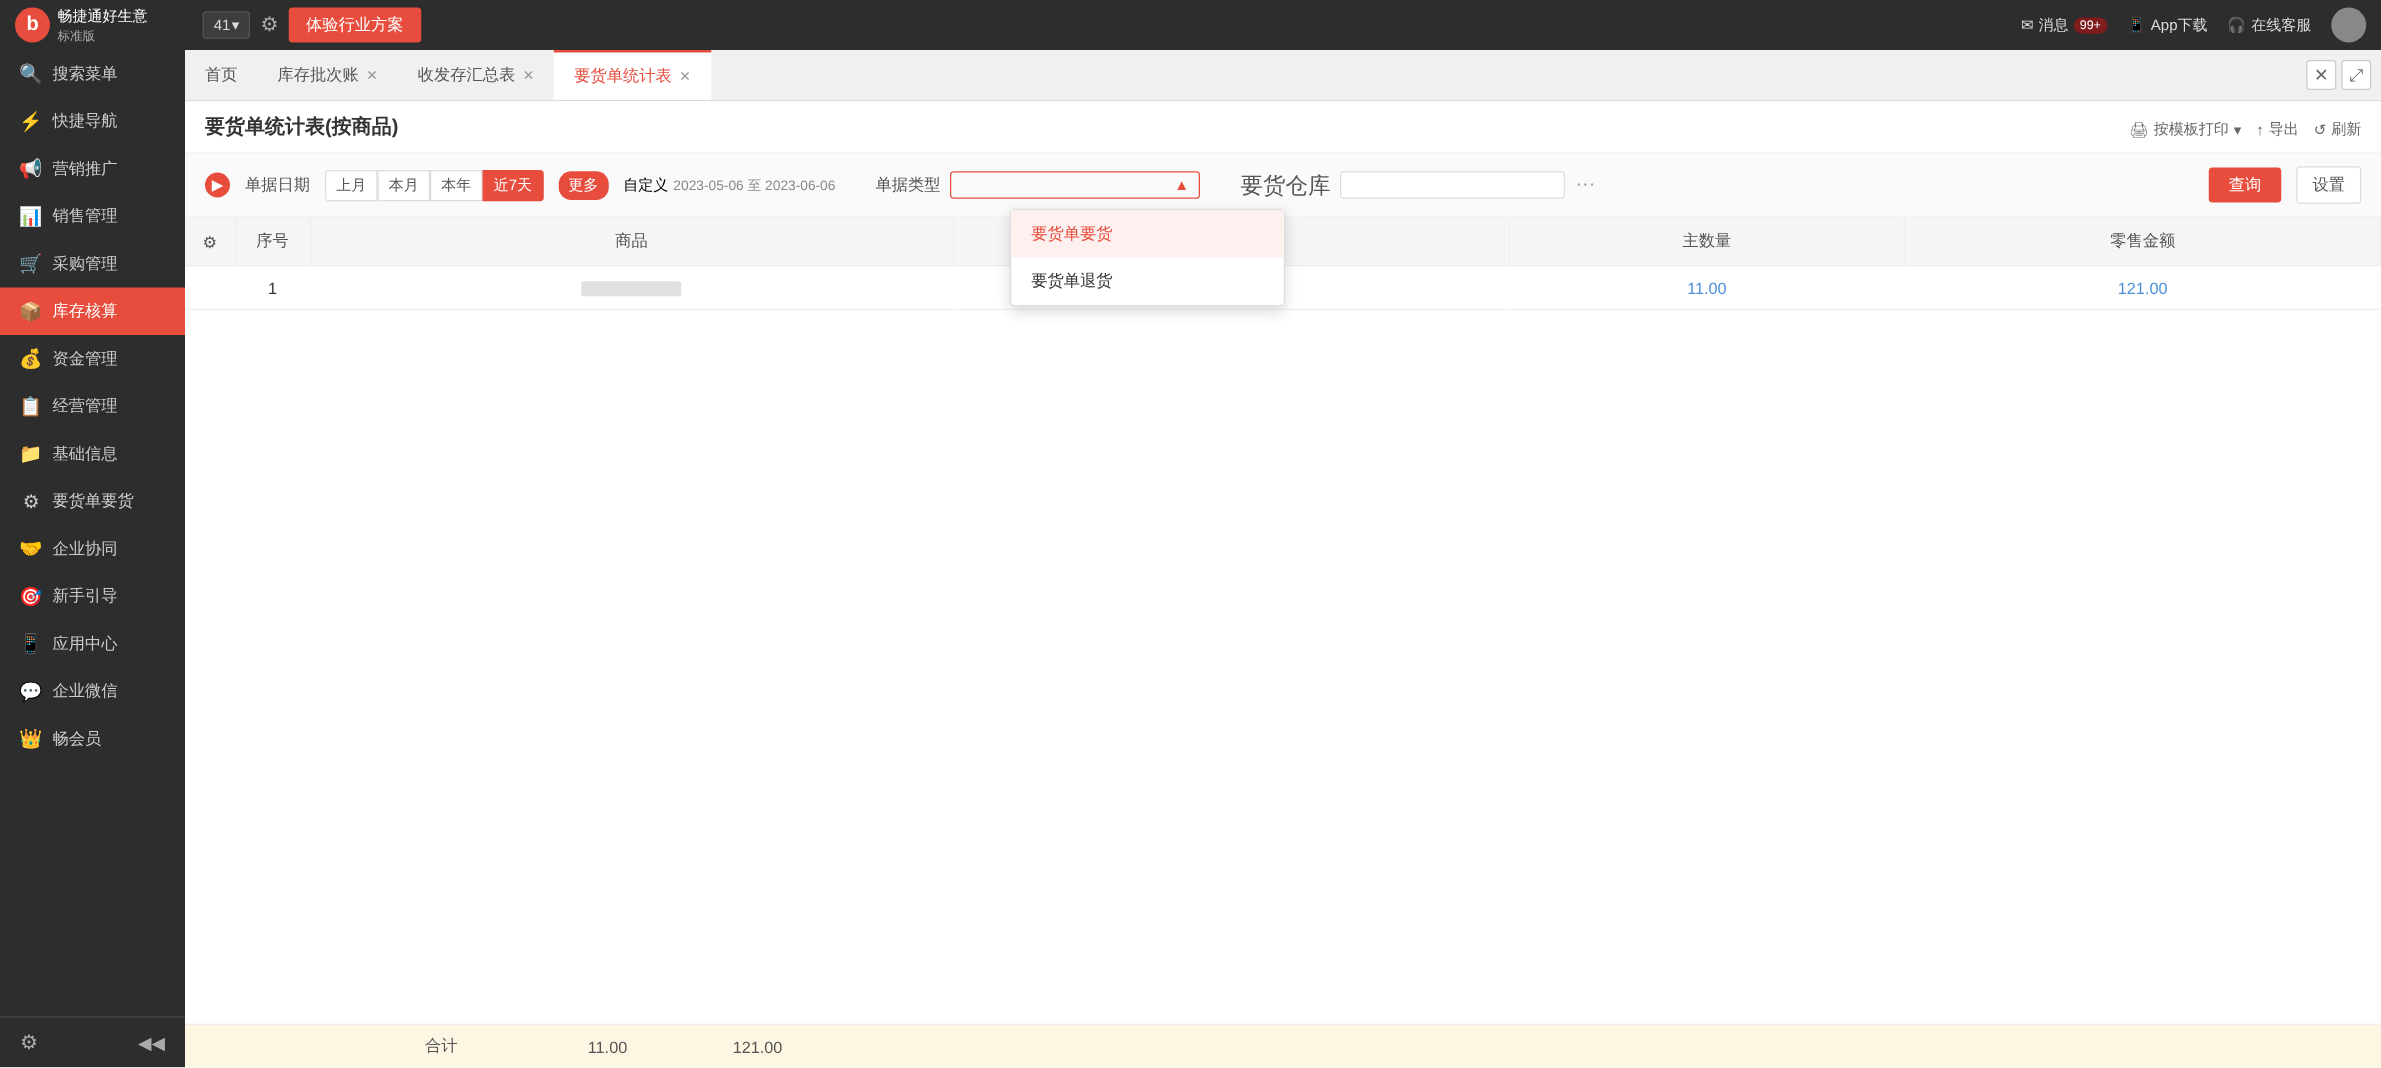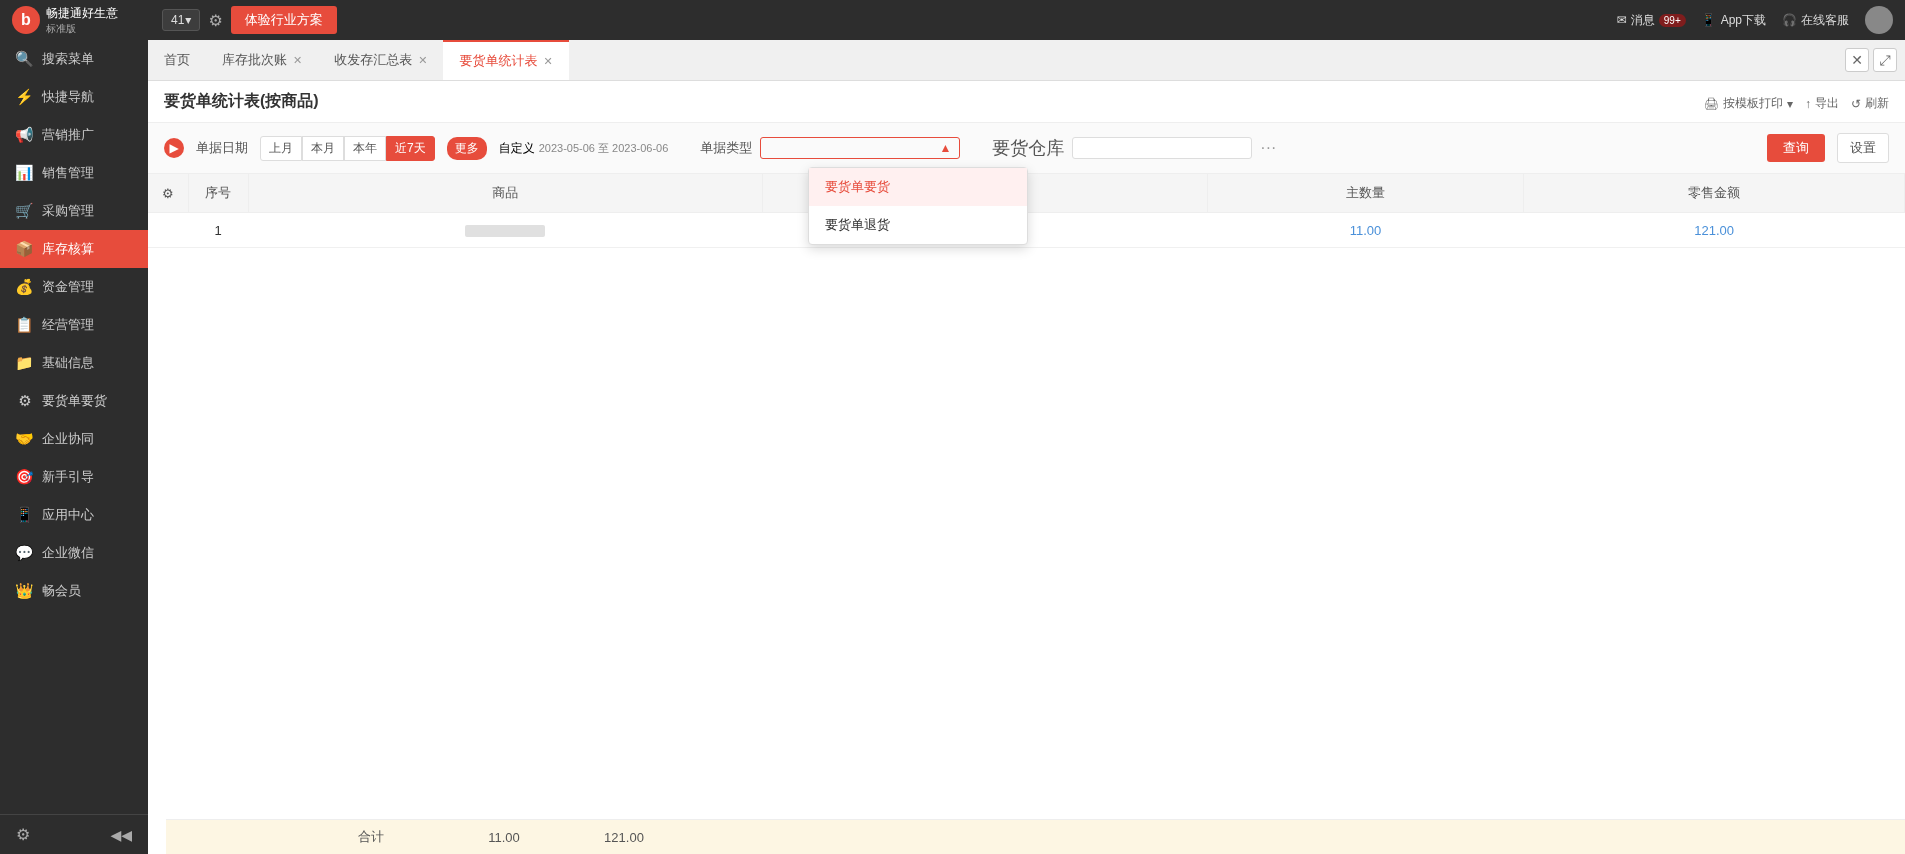--- a/index.html
+++ b/index.html
@@ -394,21 +394,21 @@
     .table-footer {
       background: #fdf6e3;
       border-top: 1px solid #eee;
       display: flex;
       align-items: center;
       padding: 8px 12px;
       font-size: 13px;
       color: #555;
       position: absolute;
       bottom: 0;
-      left: 18px;
+      left: 0;
       right: 0;
     }
     .footer-label { padding: 0 60px 0 180px; }
     .footer-qty { width: 120px; text-align: center; }
     .footer-amount { width: 120px; text-align: center; }
 
     
     ::-webkit-scrollbar { width: 6px; height: 6px; }
     ::-webkit-scrollbar-track { background: #f1f1f1; }
     ::-webkit-scrollbar-thumb { background: #ccc; border-radius: 3px; }

